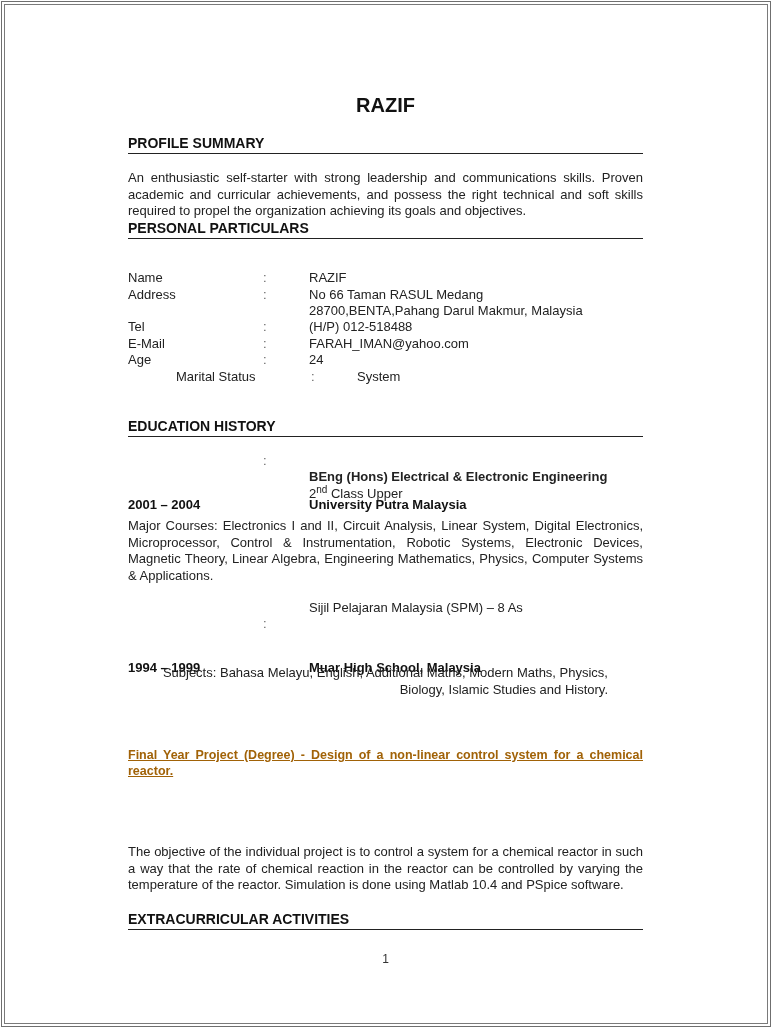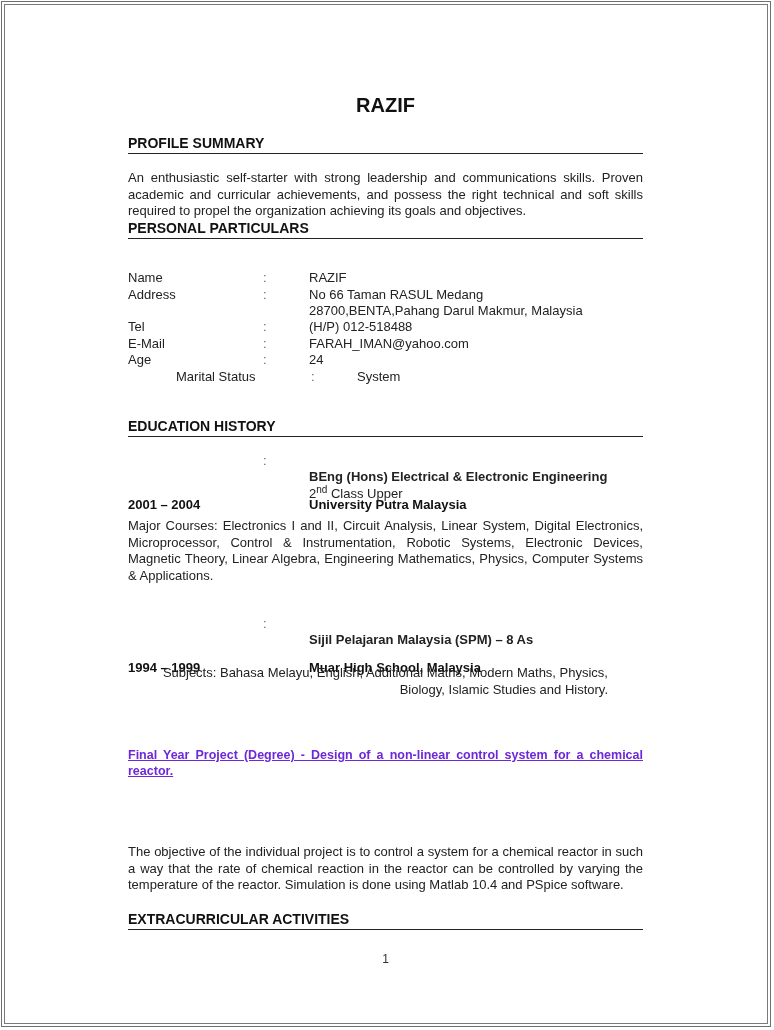--- a/index.html
+++ b/index.html
@@ -16,21 +16,21 @@
          color:#111; border-bottom:1.5px solid #222; padding-bottom:2px; }
   .para { position:absolute; left:0; width:515px; font-size:13px; line-height:16.5px;
           text-align:justify; color:#222; }
   .para.left { text-align:left; }
   .row { position:absolute; left:0; width:515px; font-size:13px; height:16.5px; color:#222; }
   .row .lbl { position:absolute; left:0; }
   .row .col { position:absolute; left:135px; color:#666; }
   .row .val { position:absolute; left:181px; white-space:nowrap; }
   .bold { font-weight:bold; color:#111;margin-top:44px; }
   .proj { position:absolute; left:0; width:515px; font-weight:bold; font-size:12.5px;
-          line-height:16px; text-decoration:underline; text-align:justify; color:#6d28d9; }
+          line-height:16px; text-decoration:underline; text-align:justify; color:#a16207; }
   .pagenum { position:absolute; left:0; width:515px; top:952px; text-align:center;
              font-size:12px; color:#333; }
   sup { font-size:10px; line-height:0; }
 </style>
 </head>
 <body>
 
 <div class="frame"></div>
 <div class="frame-inner"></div>
 
@@ -90,21 +90,21 @@
   <div class="row" style="top:486px;">
     <span class="val"><span>2</span><sup>nd</sup><span> Class Upper</span></span>
   </div>
   <div class="para" style="top:518px;">Major Courses: Electronics I and II, Circuit Analysis, Linear System, Digital Electronics, Microprocessor, Control &amp; Instrumentation, Robotic Systems, Electronic Devices, Magnetic Theory, Linear Algebra, Engineering Mathematics, Physics, Computer Systems &amp; Applications.</div>
 
   <div class="row" style="top:616px;">
     <span class="lbl bold">1994 – 1999</span>
     <span class="col">:</span>
     <span class="val bold">Muar High School, Malaysia</span>
   </div>
-  <div class="row" style="top:632px;font-weight:bold;">
+  <div class="row" style="top:600px;">
     <span class="val">Sijil Pelajaran Malaysia (SPM) – 8 As</span>
   </div>
   <div class="para left" style="top:665px; width:480px;text-align:right;">Subjects: Bahasa Melayu,  English, Additional Maths, Modern Maths, Physics, Biology, Islamic Studies and History.</div>
 
   <div class="proj" style="top:747px;">Final Year Project (Degree) - Design of a non-linear control system for a chemical reactor.</div>
   <div class="para" style="top:796px;margin-top:48px;">The objective of the individual project is to control a system for a chemical reactor in such a way that the rate of chemical reaction in the reactor can be controlled by varying the temperature of the reactor. Simulation is done using Matlab 10.4 and PSpice software.</div>
 
   <div class="sec" style="top:911px;">EXTRACURRICULAR ACTIVITIES</div>
 
   <div class="pagenum">1</div>

